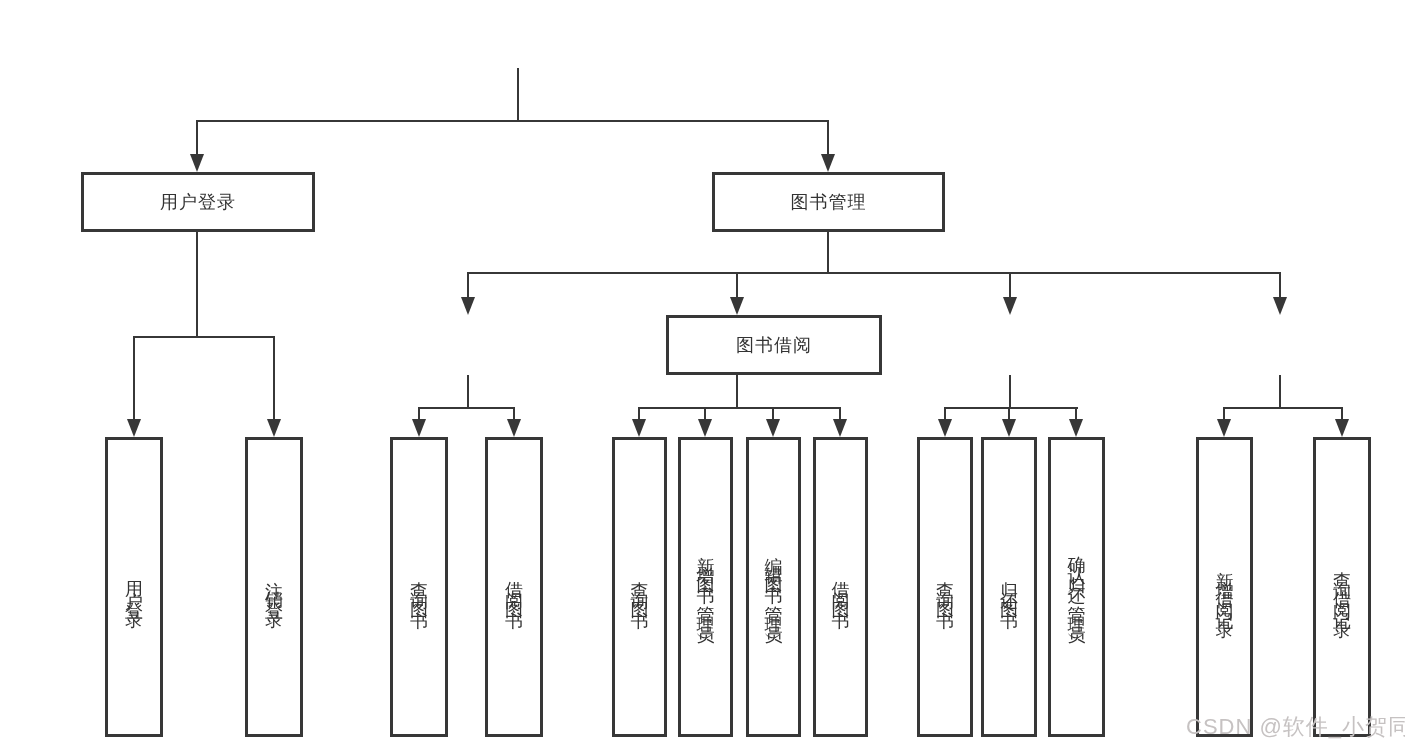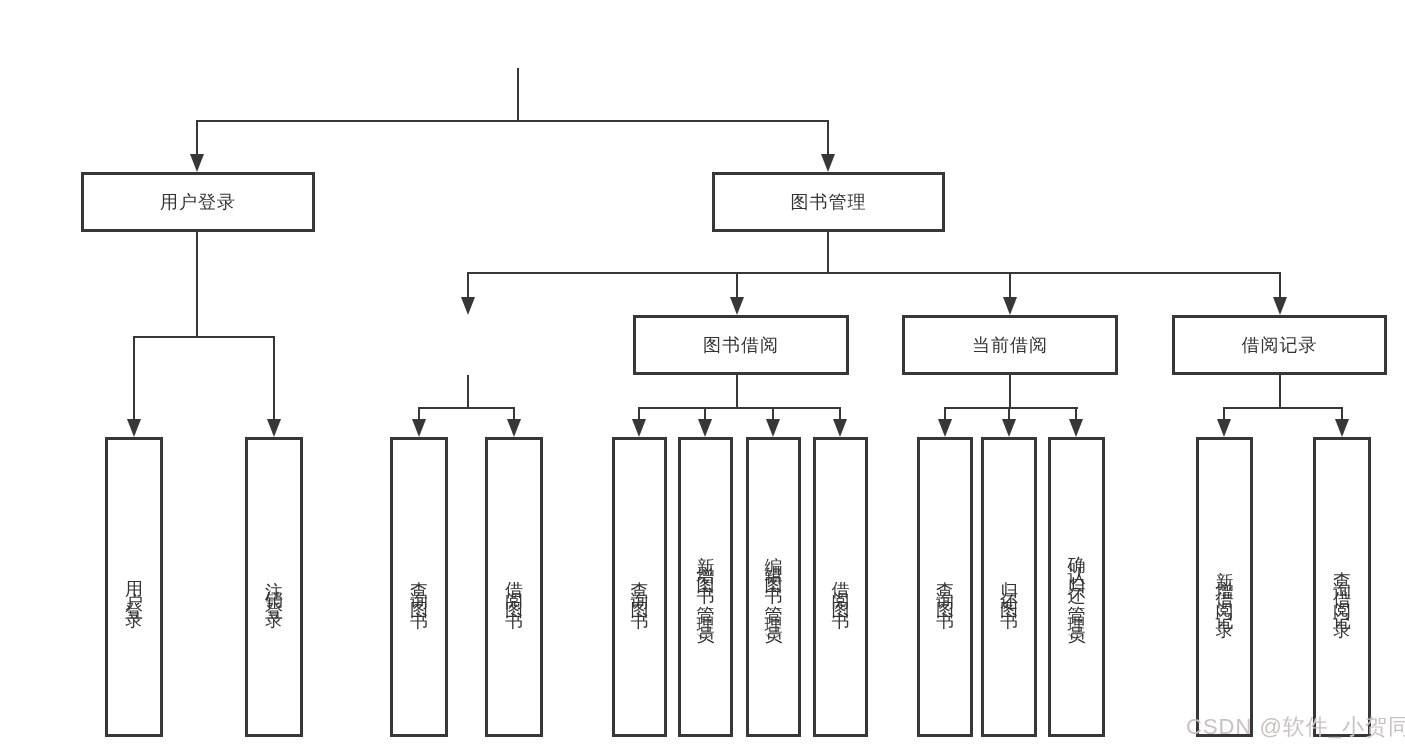--- a/index.html
+++ b/index.html
@@ -38,28 +38,22 @@
 <div class="canvas">
 
 
   <div class="box box-h" style="left:81px; top:172px; width:234px; height:60px;">
     <span>用户登录</span>
   </div>
   <div class="box box-h" style="left:712px; top:172px; width:233px; height:60px;">
     <span>图书管理</span>
   </div>
 
-  <div class="box box-h" style="left:633px; top:315px; width:216px; height:60px;">
+  <div class="box box-h" style="left:666px; top:315px; width:216px; height:60px;">
     <span>图书借阅</span>
-  </div>
-  <div class="box box-h" style="left:902px; top:315px; width:216px; height:60px;">
-    <span>当前借阅</span>
-  </div>
-  <div class="box box-h" style="left:1172px; top:315px; width:215px; height:60px;">
-    <span>借阅记录</span>
   </div>
 
   <div class="box box-v" style="left:105px; top:437px; width:58px; height:300px;">
     <span>用户登录</span>
   </div>
   <div class="box box-v" style="left:245px; top:437px; width:58px; height:300px;">
     <span>注销登录</span>
   </div>
 
   <div class="box box-v" style="left:390px; top:437px; width:58px; height:300px;">

